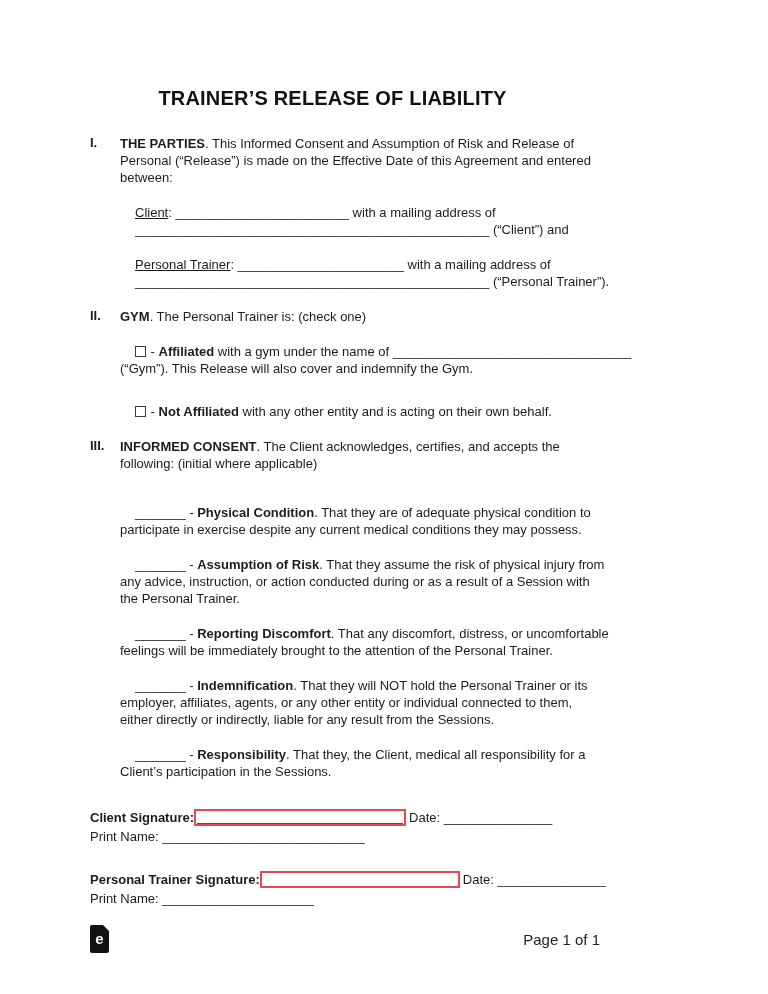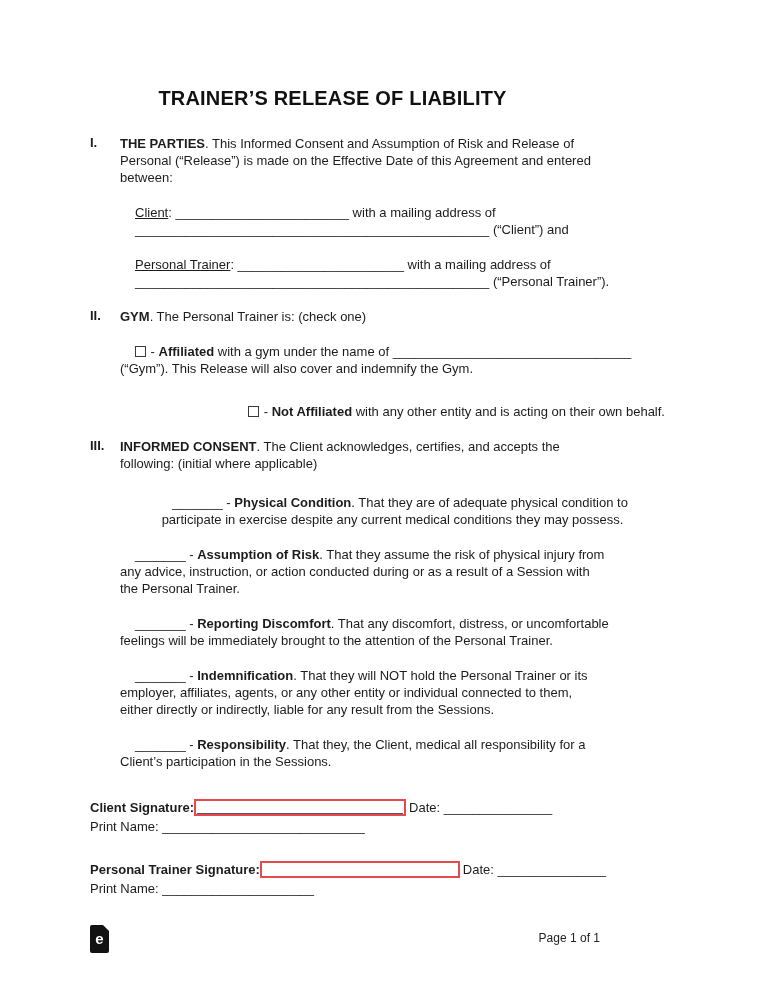--- a/index.html
+++ b/index.html
@@ -7,22 +7,22 @@
     position:relative;width:665px;height:994px;background:#ffffff;overflow:hidden;
     font-family:"Liberation Sans",sans-serif;font-size:13px;color:#1c1c1c;
   }
   .title{
     margin:0;padding-top:86px;line-height:24px;text-align:center;
     font-size:20px;font-weight:bold;color:#111;letter-spacing:.2px;
   }
   
   .block{position:relative;margin-left:120px;margin-top:18px;}
   .sp-first{margin-top:25px;}
-  .sp-lg{margin-top:22px;text-align:center;}
-  .sp-xl{margin-top:26px;text-align:right;}
+  .sp-lg{margin-top:32px;}
+  .sp-xl{margin-top:26px;}
   .sp-s1{margin-top:28px;}
   .sp-s2{margin-top:25px;}
   .k-indent{margin-left:135px;}
   .k-numbered .num{position:absolute;left:-30px;top:0;font-weight:bold;}
   .k-sub .line:first-child,.k-check .line:first-child{padding-left:15px;}
   .k-sigrow{margin-left:90px;}
   .line{height:17px;line-height:17px;white-space:nowrap;}
   .b{font-weight:bold;}
   .u{text-decoration:underline;}
   
@@ -36,21 +36,21 @@
   .sigbox.client::after{content:"";position:absolute;left:1px;right:1px;bottom:0;height:1px;background:#52526b;}
   .sigbox.trainer{width:196px;}
   .datepart{margin-left:3px;}
   
   .footer-logo{position:absolute;left:90px;top:925px;width:19px;height:28px;background:#121212;
                border-radius:2px;text-align:center;}
   .footer-logo::before{content:"";position:absolute;top:0;right:0;width:0;height:0;
                border-top:6px solid #fff;border-left:6px solid transparent;}
   .footer-logo .logo-letter{color:#fff;font-weight:bold;font-size:15px;line-height:28px;
                font-family:"Liberation Sans",sans-serif;}
-  .footer-page{position:absolute;top:931px;right:65px;font-size:12px;color:#222;}
+  .footer-page{position:absolute;top:931px;right:65px;font-size:15px;color:#222;}
 </style>
 </head>
 <body>
 
 <div class="page">
   <h1 class="title">TRAINER’S RELEASE OF LIABILITY</h1>
   <div id="doc-body">
       <div class="block k-numbered sp-first">
         <span class="num">I.</span>
         <div class="line"><span class="b">THE PARTIES</span><span>. This Informed Consent and Assumption of Risk and Release of</span></div>

